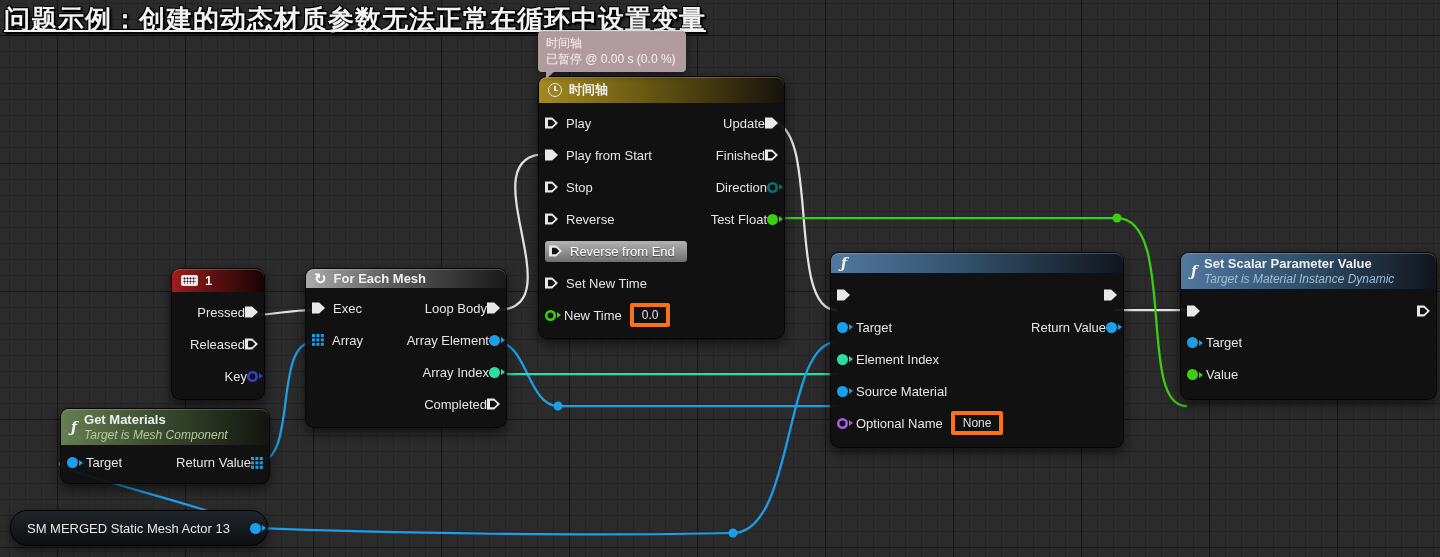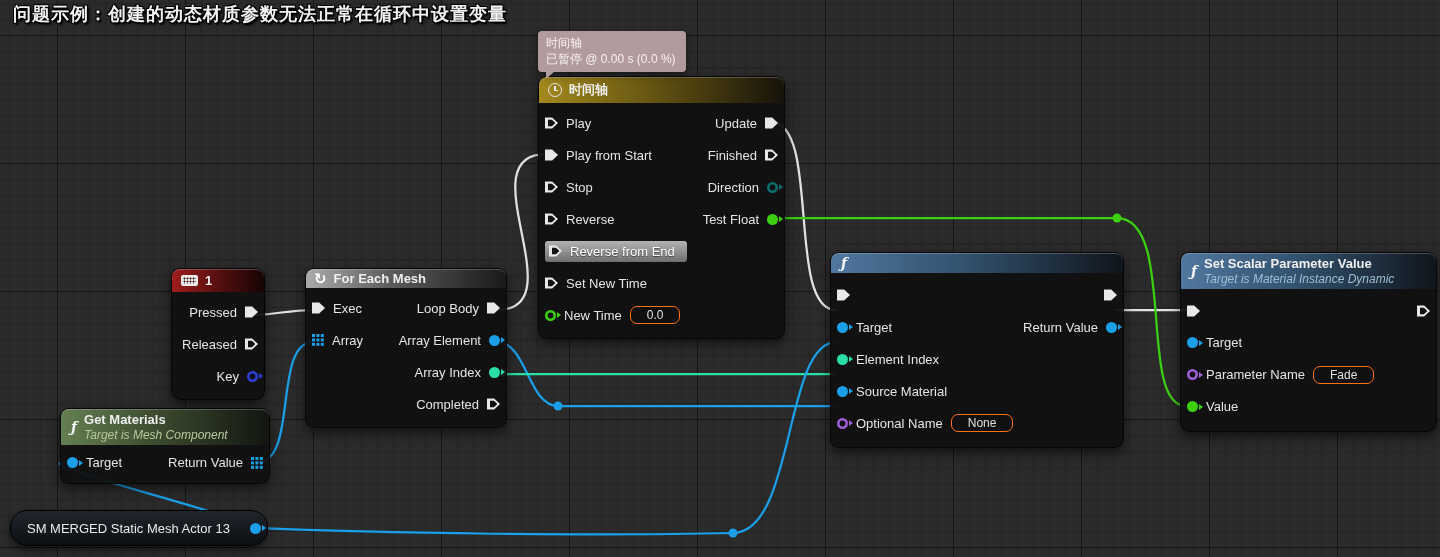--- a/index.html
+++ b/index.html
@@ -9,24 +9,25 @@
     background-color:#2b2b2b;
     background-image:
       linear-gradient(#161616 1px,transparent 1px),
       linear-gradient(90deg,#161616 1px,transparent 1px),
       linear-gradient(#242424 1px,transparent 1px),
       linear-gradient(90deg,#242424 1px,transparent 1px);
     background-size:128px 128px,128px 128px,16px 16px,16px 16px;
     background-position:57px 35px,57px 35px,9px 3px,9px 3px;
   }
   #graph-title{
-    position:absolute;left:13px;top:2px;font-size:18px;font-weight:bold;color:#f2f2f2;
+    position:absolute;left:4px;top:2px;font-size:26px;font-weight:bold;color:#f2f2f2;
     letter-spacing:1px;
     text-shadow:1.5px 1.5px 0 #000,-1px -1px 0 #000,1px -1px 0 #000,-1px 1px 0 #000,2px 2px 3px #000;
     white-space:nowrap;
+    text-decoration:underline;
   }
   
   svg.wires{position:absolute;left:0;top:0;z-index:1;}
   svg.wires path{fill:none;stroke-width:2.25;stroke-linecap:round;stroke:var(--c,#ddd);}
   svg.wires circle{fill:var(--c,#ddd);}
   
   .node{position:absolute;z-index:2;background:rgba(16,16,16,.94);border-radius:9px;
         border:1px solid rgba(0,0,0,.65);box-shadow:0 5px 12px rgba(0,0,0,.55);}
   .header{border-radius:8px 8px 0 0;padding:4px 9px;display:flex;gap:7px;align-items:center;
           color:#efefef;font-size:13px;font-weight:bold;box-shadow:inset 0 1px 0 rgba(255,255,255,.22);}
@@ -35,26 +36,26 @@
   .hdr-timeline{background:linear-gradient(90deg,#a3891e 0%,#6e5c13 40%,#16120a 100%);}
   .hdr-key{background:linear-gradient(90deg,#a11d1d 0%,#5d1010 45%,#170404 100%);}
   .hdr-macro{background:linear-gradient(90deg,#ababab 0%,#5c5c5c 42%,#191919 100%);}
   .hdr-pure{background:linear-gradient(90deg,#647f51 0%,#3c4c30 45%,#121510 100%);}
   .hdr-fn{background:linear-gradient(90deg,#5178a0 0%,#32526e 45%,#10151c 100%);}
   .sub-pure{color:#b6c89d;}
   .sub-fn{color:#9fbdd4;}
   .body{padding:4px 0 7px 0;}
   .row{height:32px;display:flex;align-items:center;padding:0 10px;font-size:13px;color:#e4e4e4;white-space:nowrap;}
   .l{display:flex;align-items:center;gap:8px;margin-left:-4px;}
-  .r{display:flex;align-items:center;gap:8px;margin-left:auto;margin-right:-4px;}
+  .r{display:flex;align-items:center;gap:0;margin-left:auto;margin-right:-4px;}
   .hl{background:linear-gradient(180deg,#b3b3b3,#6f6f6f);border-radius:3px;
       padding:3px 12px 3px 4px;display:flex;align-items:center;gap:8px;margin-left:-4px;
       color:#fff;text-shadow:0 1px 1px rgba(0,0,0,.5);}
-  .valbox{border:1px solid #f97316;background:#101010;color:#e0e0e0;font-size:12px;
-          padding:1px 16px;border-radius:7px;}
+  .valbox{border:4px solid #f97316;background:#101010;color:#e0e0e0;font-size:12px;
+          padding:1px 8px;border-radius:2px;}
   
   .pin-exec{width:13px;height:13px;position:relative;flex:none;}
   .pin-exec::before{content:'';position:absolute;inset:0;background:var(--c,#e8e8e8);
     clip-path:polygon(0 8%,55% 8%,100% 50%,55% 92%,0 92%);}
   .pin-exec.hollow::after{content:'';position:absolute;inset:2.6px;background:#121212;
     clip-path:polygon(0 8%,55% 8%,100% 50%,55% 92%,0 92%);}
   .pin-dot{width:11px;height:11px;border-radius:50%;background:var(--c);position:relative;flex:none;}
   .pin-dot.hollow{background:transparent;box-shadow:inset 0 0 0 2.6px var(--c);}
   .pin-dot::after{content:'';position:absolute;right:-5px;top:50%;transform:translateY(-50%);
     border-left:4px solid var(--c);border-top:3.2px solid transparent;border-bottom:3.2px solid transparent;}
@@ -340,27 +341,20 @@
           </div>
       </div>
       <div class="row">
         <div class="l">
             <span class="pin-dot" style="--c: #1b9fe8;"></span>
             <span>Target</span>
           </div>
       </div>
       <div class="row">
         <div class="l">
-            <span class="pin-dot hollow" style="--c: #9e5fd8;"></span>
-            <span>Parameter Name</span>
-            <span class="valbox">Fade</span>
-          </div>
-      </div>
-      <div class="row">
-        <div class="l">
             <span class="pin-dot" style="--c: #3ad00f;"></span>
             <span>Value</span>
           </div>
       </div>
     </div>
   </div>
 
 </div>
 
 </body></html>

